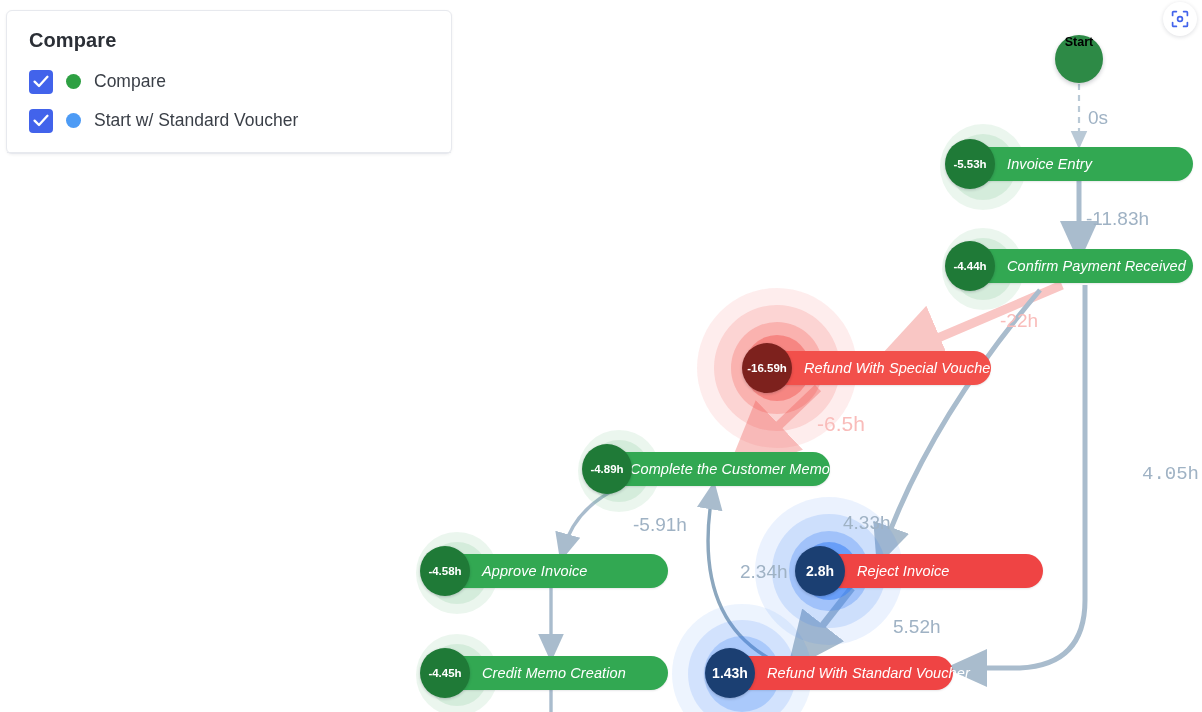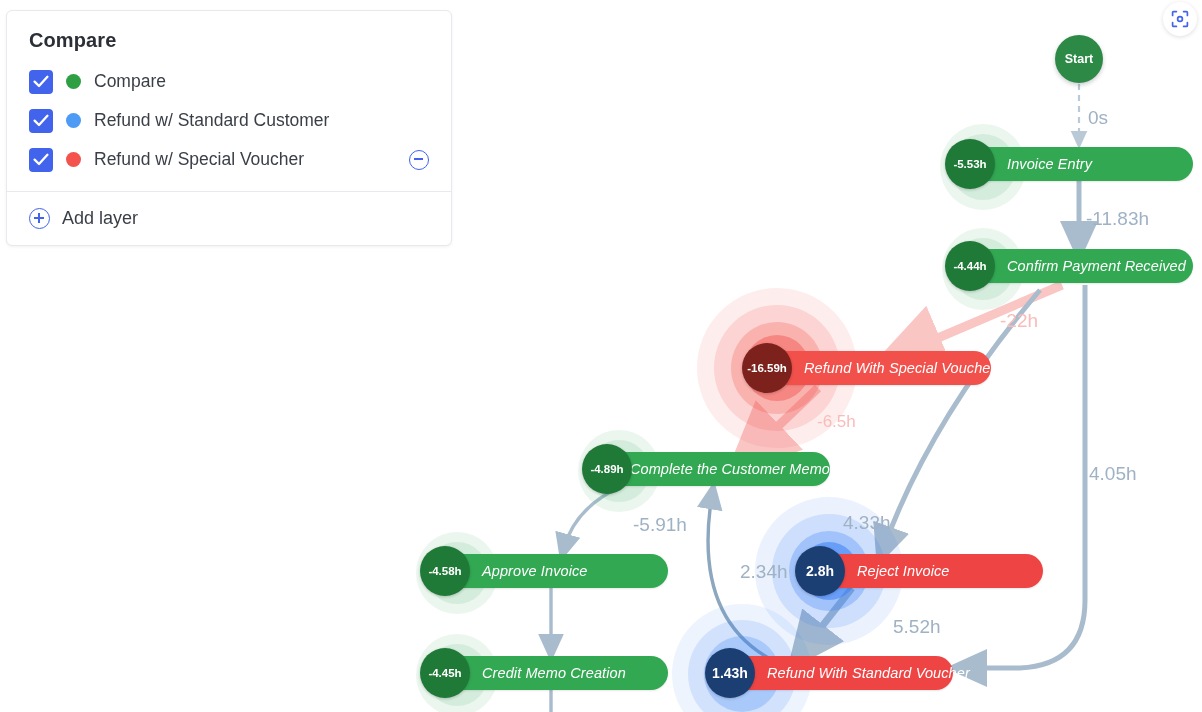--- a/index.html
+++ b/index.html
@@ -166,40 +166,40 @@
     z-index: 10;
     pointer-events: none;
   }
 
   
   #start-node {
     position: absolute;
     width: 48px; height: 48px;
     border-radius: 50%;
     background: #2d8a46;
-    color: #ffffff;
+    color: #000000;
     font-size: 12.5px;
     font-weight: bold;
-    display: flex; align-items: center; justify-content: center;
+    display: flex; align-items: flex-start; justify-content: center;
     z-index: 22;
     box-shadow: 0 2px 4px rgba(16,24,40,.22);
   }
 
   
   .edge-label {
     position: absolute;
     font-size: 19px;
     font-weight: normal;
     color: #9fb2c4;
     white-space: nowrap;
     z-index: 15;
     pointer-events: none;
   }
   .edge-label.red   { color: #f9bcba; }
-  .edge-label.big   { font-size: 17px; }
+  .edge-label.big   { font-size: 21px; }
 </style>
 </head>
 <body>
 
 <div id="stage">
 
   <svg id="graph-svg" viewBox="0 0 1202 712">
     <defs>
       <marker id="ah-grey" markerWidth="9" markerHeight="9" refX="4.2" refY="4.4" orient="auto" markerUnits="strokeWidth">
         <path d="M0,0.6 L8.4,4.4 L0,8.2 z" fill="#a9bccd"></path>
@@ -321,21 +321,21 @@
   <div class="edge-label" style="left:633px; top:514px;">-5.91h</div>
 
   <div class="edge-label" style="left:560px; top:616px;margin-top:39px;">-5.34h</div>
 
   <div class="edge-label" style="left:740px; top:561px;">2.34h</div>
 
   <div class="edge-label" style="left:843px; top:512px;">4.33h</div>
 
   <div class="edge-label" style="left:893px; top:616px;">5.52h</div>
 
-  <div class="edge-label" style="left:1089px; top:463px;">4.05h</div>
+  <div class="edge-label" style="left:1142px; top:463px;font-family:Liberation Mono, monospace;">4.05h</div>
 
   <div id="compare-panel">
     <div id="compare-title">Compare</div>
 
     <div class="layer-list">
 
       <div class="layer-row">
         <span class="chk">
           <svg width="16" height="14" viewBox="0 0 16 14">
             <path d="M1.6,6.6 L6,11 L14.4,1.8" stroke="#ffffff" stroke-width="2.3" fill="none" stroke-linecap="round" stroke-linejoin="round"></path>
@@ -345,43 +345,28 @@
         <span class="layer-label">Compare</span>
       </div>
 
       <div class="layer-row">
         <span class="chk">
           <svg width="16" height="14" viewBox="0 0 16 14">
             <path d="M1.6,6.6 L6,11 L14.4,1.8" stroke="#ffffff" stroke-width="2.3" fill="none" stroke-linecap="round" stroke-linejoin="round"></path>
           </svg>
         </span>
         <span class="layer-dot" style="background:#4d9bf5;"></span>
-        <span class="layer-label">Refund w/ Standard Customer</span>
+        <span class="layer-label">Start w/ Standard Voucher</span>
       </div>
 
-      <div class="layer-row">
-        <span class="chk">
-          <svg width="16" height="14" viewBox="0 0 16 14">
-            <path d="M1.6,6.6 L6,11 L14.4,1.8" stroke="#ffffff" stroke-width="2.3" fill="none" stroke-linecap="round" stroke-linejoin="round"></path>
-          </svg>
-        </span>
-        <span class="layer-dot" style="background:#f4524d;"></span>
-        <span class="layer-label">Refund w/ Special Voucher</span>
-        <span class="row-spacer"></span>
-        <span class="minus-btn"></span>
-      </div>
 
     </div>
 
     <div id="panel-divider"></div>
 
-    <div id="add-layer-row">
-      <span class="plus-btn"></span>
-      <span id="add-layer-label">Add layer</span>
-    </div>
   </div>
 
   <div id="focus-btn">
     <svg width="18" height="18" viewBox="0 0 18 18">
       <g stroke="#4263eb" stroke-width="1.7" fill="none" stroke-linecap="round">
         <path d="M1.6,5.4 L1.6,2.6 Q1.6,1.6 2.6,1.6 L5.4,1.6"></path>
         <path d="M12.6,1.6 L15.4,1.6 Q16.4,1.6 16.4,2.6 L16.4,5.4"></path>
         <path d="M16.4,12.6 L16.4,15.4 Q16.4,16.4 15.4,16.4 L12.6,16.4"></path>
         <path d="M5.4,16.4 L2.6,16.4 Q1.6,16.4 1.6,15.4 L1.6,12.6"></path>
       </g>

